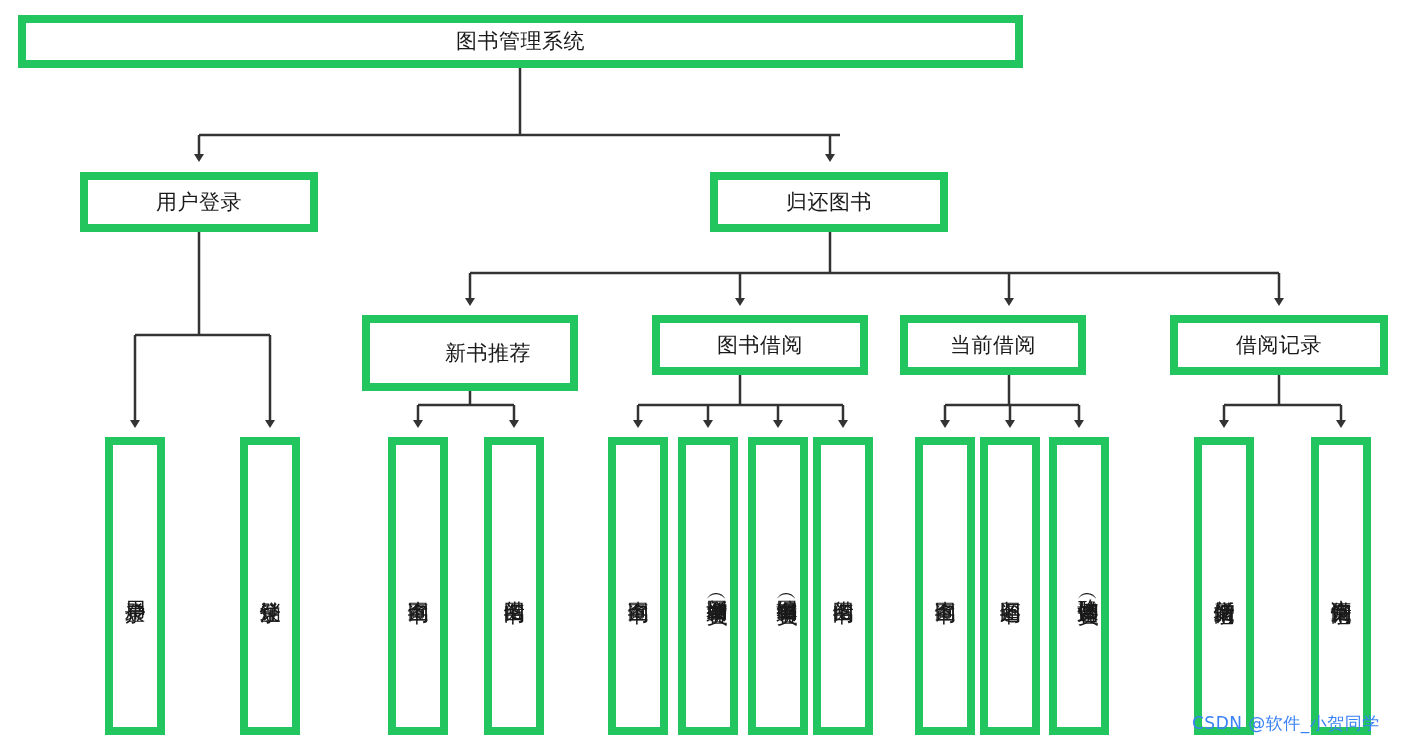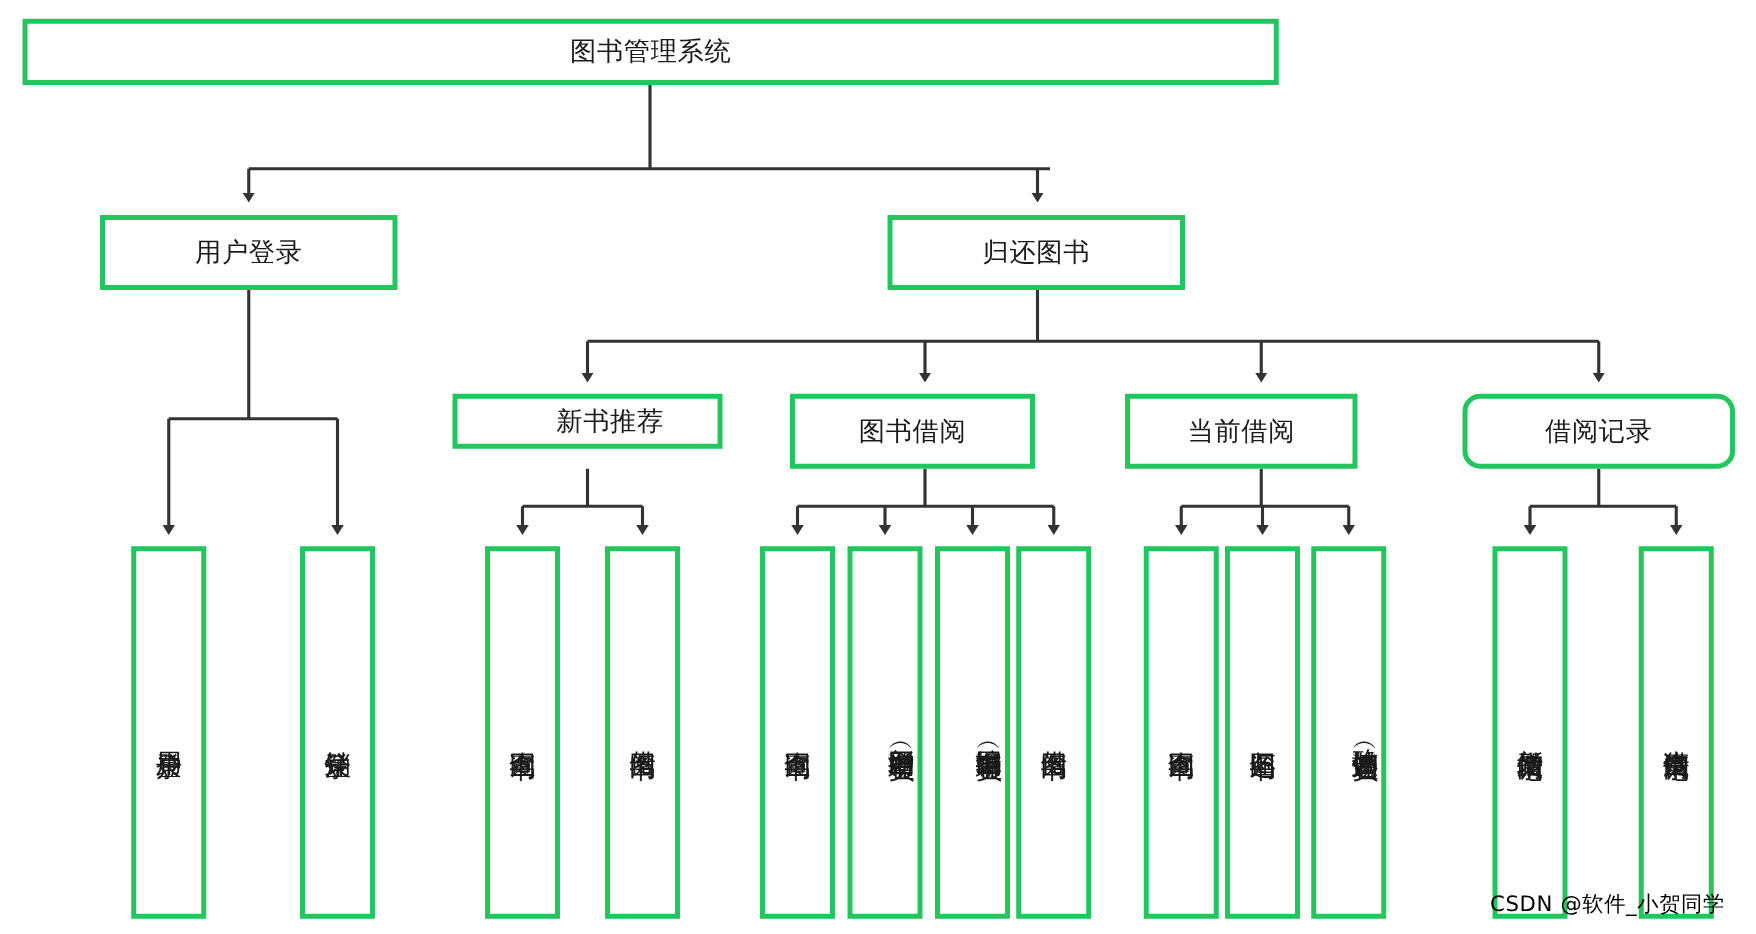--- a/index.html
+++ b/index.html
@@ -18,21 +18,21 @@
   svg#edges{
     position:absolute;
     left:0;top:0;
     width:1405px;
     height:747px;
     pointer-events:none;
   }
   .node{
     position:absolute;
     box-sizing:border-box;
-    border:4px solid #22c55e;
+    border:8px solid #22c55e;
     background:#ffffff;
     display:flex;
     align-items:center;
     justify-content:center;
     text-align:center;
     line-height:1.25;
     color:#1a1a1a;
   }
   .node.horiz{
     font-size:21px;
@@ -46,21 +46,21 @@
     padding:10px 0;
     align-items:flex-start;
     justify-content:center;
   }
   .node.vert.root-leaf{
     align-items:center;
   }
   #watermark{
     position:absolute;
     font-size:17px;
-    color:#000000;
+    color:#3b82f6;
     white-space:nowrap;
     user-select:none;
     letter-spacing:0.5px;
     font-family:"DejaVu Sans","Liberation Sans",sans-serif;
   }
 </style>
 </head>
 <body>
 
 <div id="canvas">
@@ -113,24 +113,24 @@
       <path d="M1224,405 L1224,424" marker-end="url(#arrow)"></path>
       <path d="M1341,405 L1341,424" marker-end="url(#arrow)"></path>
     </g>
   </svg>
 
   <div class="node horiz" style="left:18px; top:15px; width:1005px; height:53px;">图书管理系统</div>
 
   <div class="node horiz" style="left:80px; top:172px; width:238px; height:60px;">用户登录</div>
   <div class="node horiz" style="left:710px; top:172px; width:238px; height:60px;">归还图书</div>
 
-  <div class="node horiz" style="left:362px; top:315px; width:216px; height:44px;padding-left:36px;">新书推荐</div>
-  <div class="node horiz" style="left:632px; top:315px; width:196px; height:60px;">图书借阅</div>
+  <div class="node horiz" style="left:362px; top:315px; width:216px; height:76px;padding-left:36px;">新书推荐</div>
+  <div class="node horiz" style="left:652px; top:315px; width:216px; height:60px;">图书借阅</div>
   <div class="node horiz" style="left:900px; top:315px; width:186px; height:60px;">当前借阅</div>
-  <div class="node horiz" style="left:1170px; top:315px; width:218px; height:60px;border-radius:14px;">借阅记录</div>
+  <div class="node horiz" style="left:1170px; top:315px; width:218px; height:60px;">借阅记录</div>
 
   <div class="node vert root-leaf" style="left:105px; top:437px; width:60px; height:298px;">用户登录</div>
   <div class="node vert root-leaf" style="left:240px; top:437px; width:60px; height:298px;">注销登录</div>
 
   <div class="node vert root-leaf" style="left:388px; top:437px; width:60px; height:298px;">查询图书</div>
   <div class="node vert root-leaf" style="left:484px; top:437px; width:60px; height:298px;">借阅图书</div>
 
   <div class="node vert root-leaf" style="left:608px; top:437px; width:60px; height:298px;">查询图书</div>
   <div class="node vert" style="left:678px; top:437px; width:60px; height:298px;">新增图书（管理员）</div>
   <div class="node vert" style="left:748px; top:437px; width:60px; height:298px;">编辑图书（管理员）</div>

